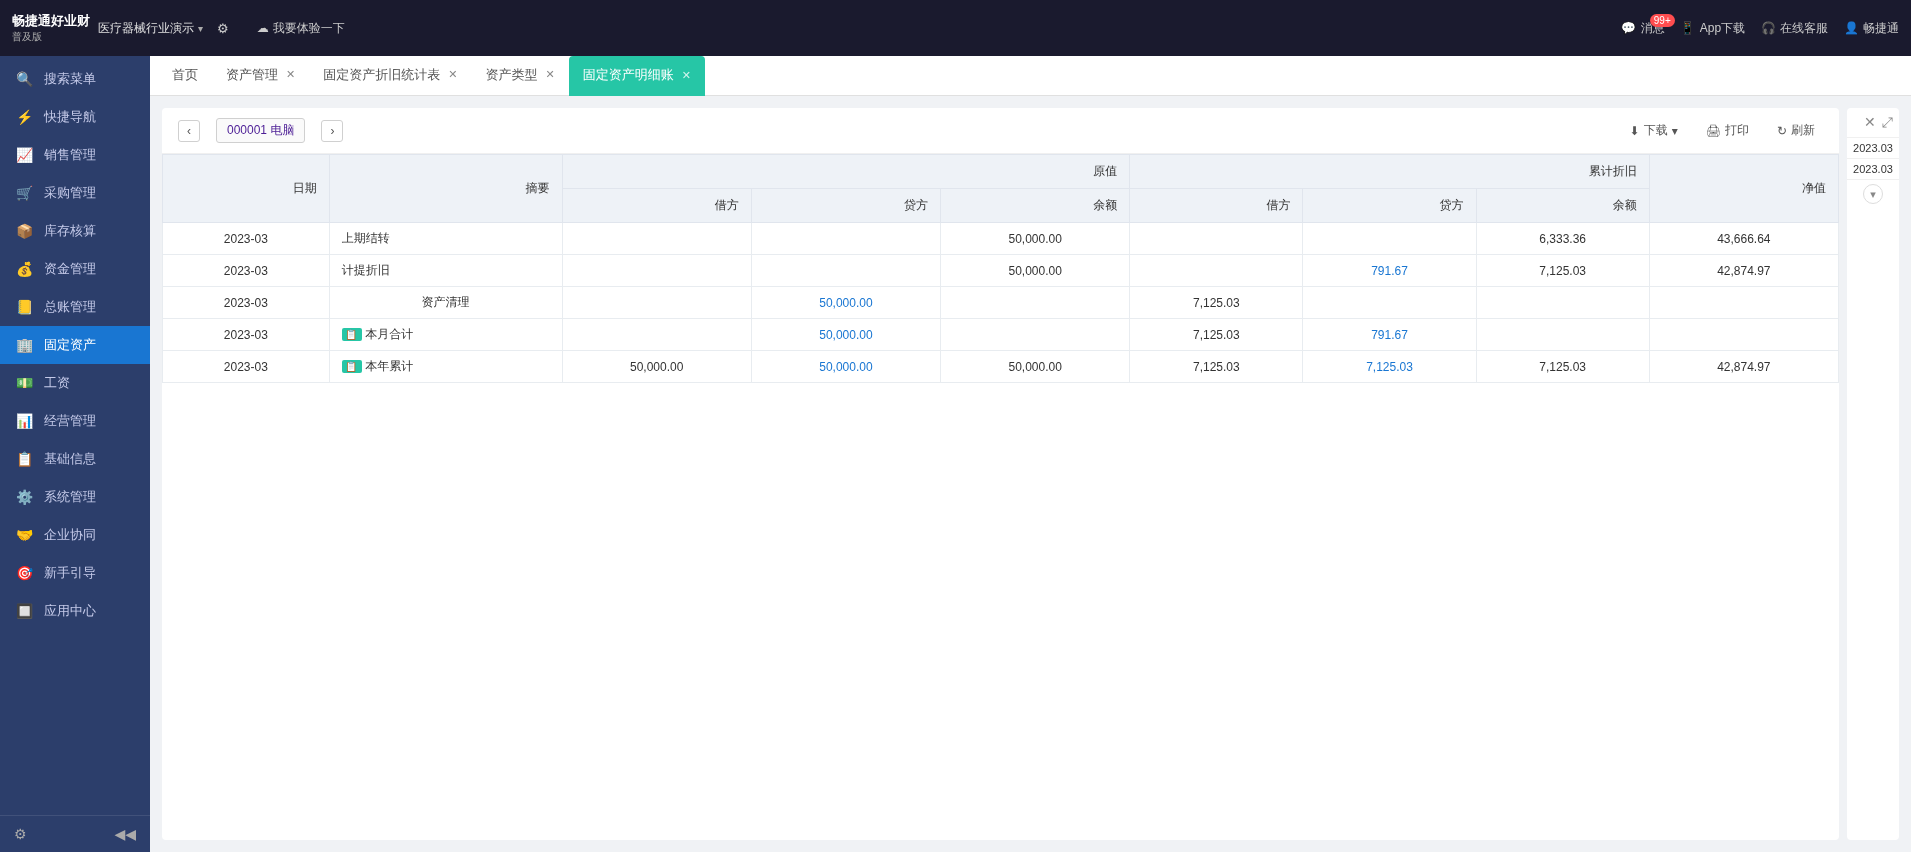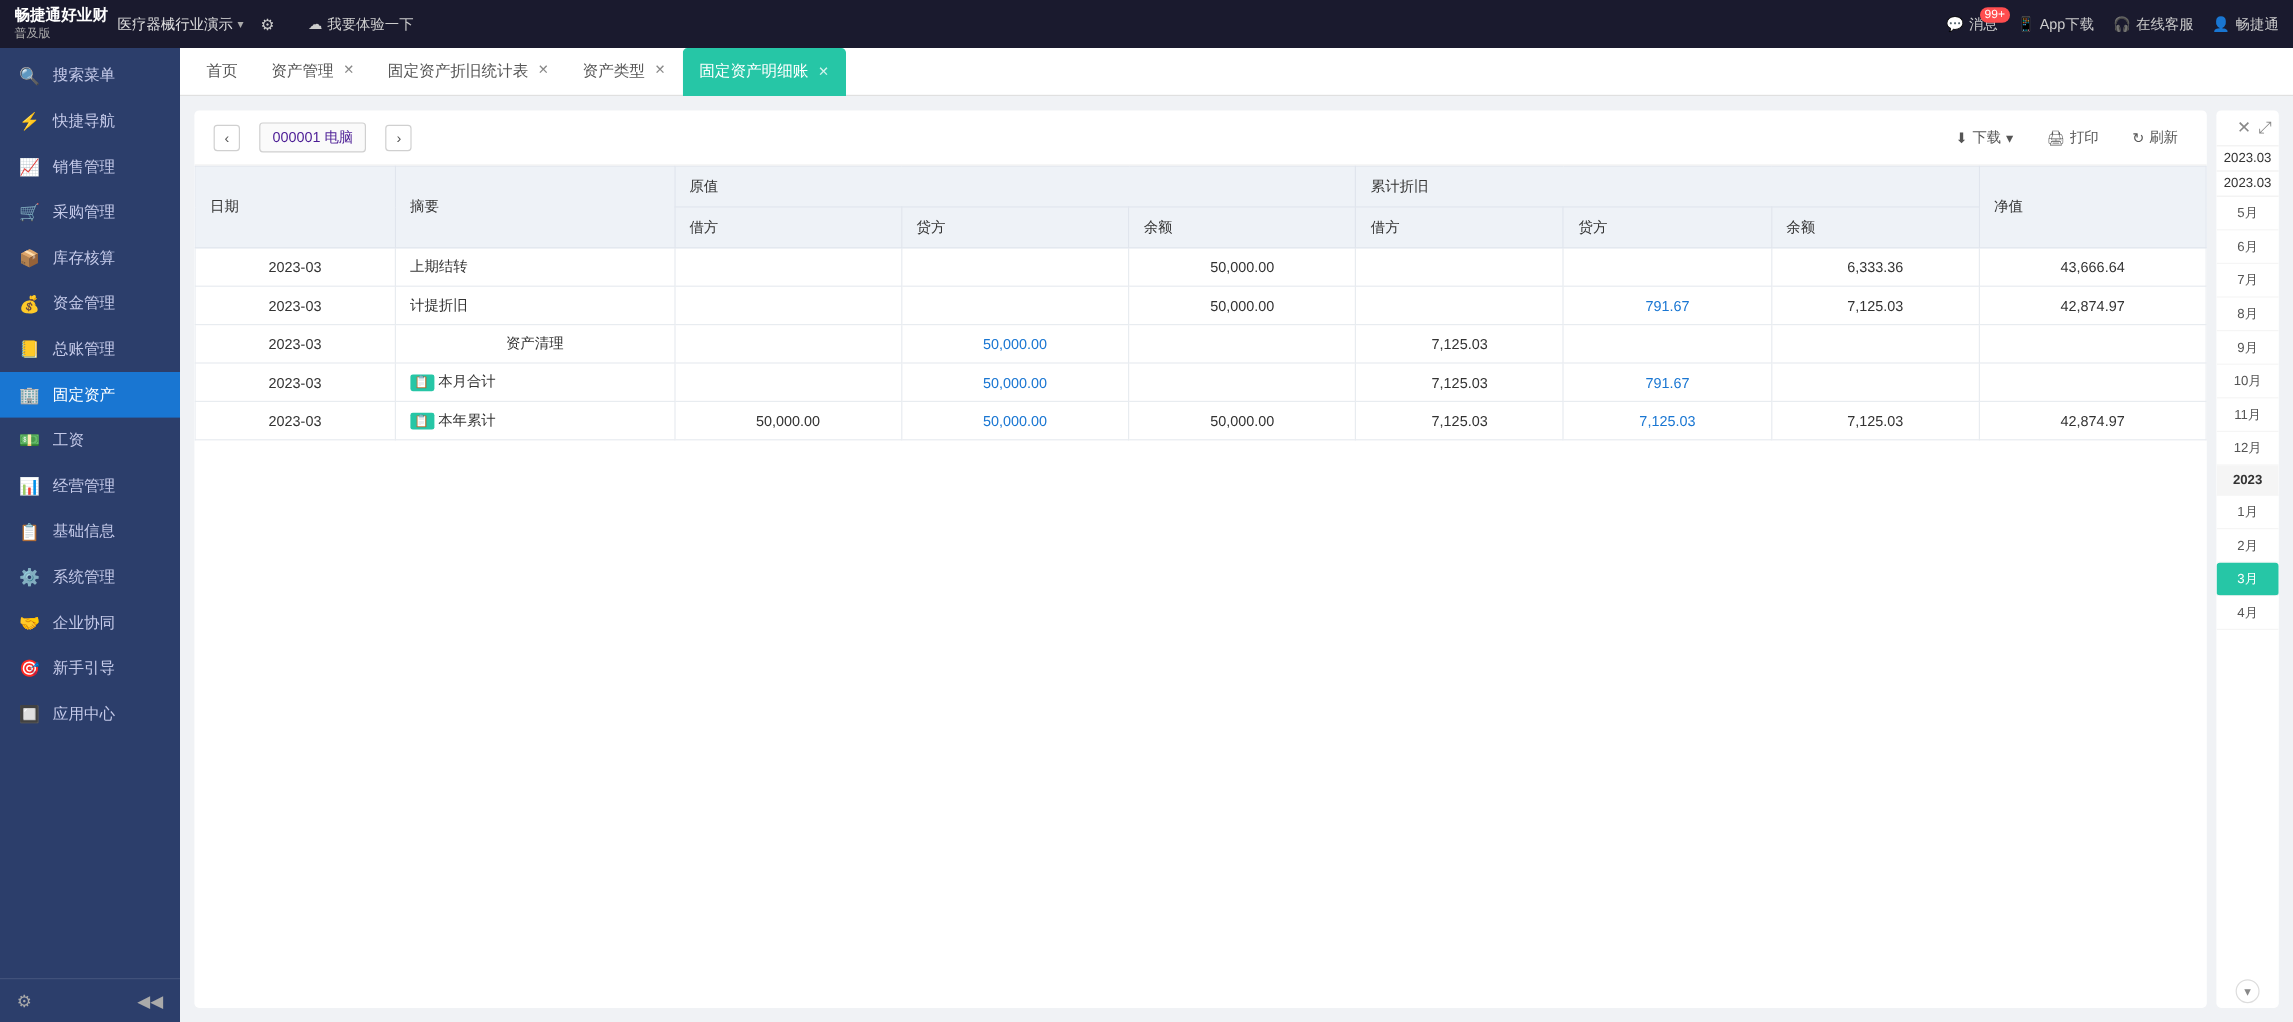--- a/index.html
+++ b/index.html
@@ -1,19 +1,19 @@
 <!DOCTYPE html>
 <html><head>
   <meta charset="utf-8">
   <style>
     * { margin: 0; padding: 0; box-sizing: border-box; }
     body { font-family: 'Microsoft YaHei', Arial, sans-serif; font-size: 13px; background: #f5f5f5; display: flex; flex-direction: column; height: 852px; overflow: hidden; }
 
     
-    .top-bar { height: 40px; background: #1a1a2e; display: flex; align-items: center; padding: 0 12px; gap: 8px; flex-shrink: 0; }
+    .top-bar { height: 56px; background: #1a1a2e; display: flex; align-items: center; padding: 0 12px; gap: 8px; flex-shrink: 0; }
     .top-bar-logo { color: #fff; font-size: 12px; display: flex; flex-direction: column; line-height: 1.3; }
     .top-bar-logo .main { font-size: 13px; font-weight: bold; }
     .top-bar-logo .sub { font-size: 10px; color: #aaa; }
     .top-bar-company { color: #e0e0e0; font-size: 12px; display: flex; align-items: center; gap: 4px; }
     .top-bar-company .arrow { color: #aaa; font-size: 10px; }
     .top-bar-settings { color: #ccc; margin-left: 6px; cursor: pointer; }
     .top-bar-experience { color: #ccc; margin-left: 20px; display: flex; align-items: center; gap: 4px; font-size: 12px; }
     .top-bar-right { margin-left: auto; display: flex; align-items: center; gap: 16px; }
     .top-bar-right-item { color: #ccc; font-size: 12px; display: flex; align-items: center; gap: 4px; cursor: pointer; position: relative; }
     .badge { background: #ff4d4f; color: #fff; font-size: 10px; border-radius: 8px; padding: 1px 4px; position: absolute; top: -6px; right: -10px; }
@@ -50,21 +50,21 @@
     .toolbar { display: flex; align-items: center; padding: 10px 16px; gap: 16px; border-bottom: 1px solid #f0f0f0; flex-shrink: 0; }
     .nav-btn { width: 22px; height: 22px; border: 1px solid #d0d0d0; border-radius: 3px; background: #fff; cursor: pointer; display: flex; align-items: center; justify-content: center; font-size: 12px; color: #555; }
     .asset-tag { border: 1px solid #d0d0d0; border-radius: 3px; padding: 3px 10px; font-size: 12px; color: #4c1d95; background: #fafafa; }
     .toolbar-right { margin-left: auto; display: flex; align-items: center; gap: 12px; }
     .toolbar-btn { display: flex; align-items: center; gap: 4px; color: #555; font-size: 12px; cursor: pointer; padding: 4px 8px; }
 
     
     .table-wrapper { flex: 1; overflow: auto; }
     table { width: 100%; border-collapse: collapse; font-size: 12px; }
     thead tr { background: #eef2f7; }
-    th { padding: 8px 12px; text-align: left; color: #333; font-weight: 500; border: 1px solid #e0e5ed; font-size: 12px; }
+    th { padding: 8px 12px; text-align: right; color: #333; font-weight: 500; border: 1px solid #e0e5ed; font-size: 12px; }
     td { padding: 7px 12px; text-align: center; color: #333; border: 1px solid #e8ecf0; font-size: 12px; }
     .text-blue { color: #1976d2; }
     .mini-badge { display: inline-block; background: #26c6a6; color: #fff; font-size: 10px; padding: 1px 4px; border-radius: 2px; margin-right: 3px; }
 
     
     .right-panel { width: 52px; background: #fff; border-radius: 4px; display: flex; flex-direction: column; overflow: hidden; flex-shrink: 0; font-size: 12px; }
     .right-panel-header { display: flex; justify-content: flex-end; padding: 6px; border-bottom: 1px solid #f0f0f0; gap: 6px; }
     .right-panel-icon { cursor: pointer; color: #888; font-size: 14px; }
     .right-panel-list { flex: 1; overflow-y: auto; }
     .right-panel-item { padding: 6px 8px; text-align: center; color: #555; cursor: pointer; font-size: 11px; border-bottom: 1px solid #f5f5f5; white-space: nowrap; }
@@ -310,32 +310,17 @@
         </div>
       </div>
 
       <div class="right-panel">
         <div class="right-panel-header">
           <span class="right-panel-icon">✕</span>
           <span class="right-panel-icon">⤢</span>
         </div>
         <div style="padding: 4px 6px; font-size: 11px; color: #333; text-align: center; border-bottom: 1px solid #f0f0f0;">2023.03</div>
         <div style="padding: 4px 6px; font-size: 11px; color: #333; text-align: center; border-bottom: 1px solid #f0f0f0;">2023.03</div>
-        <div class="right-panel-list" id="month-list">
-        <div class="right-panel-item">5月</div>
-            <div class="right-panel-item">6月</div>
-            <div class="right-panel-item">7月</div>
-            <div class="right-panel-item">8月</div>
-            <div class="right-panel-item">9月</div>
-            <div class="right-panel-item">10月</div>
-            <div class="right-panel-item">11月</div>
-            <div class="right-panel-item">12月</div>
-            <div class="right-panel-item year-label">2023</div>
-            <div class="right-panel-item">1月</div>
-            <div class="right-panel-item">2月</div>
-            <div class="right-panel-item active">3月</div>
-            <div class="right-panel-item">4月</div>
-          </div>
         <div class="right-panel-nav">▾</div>
       </div>
     </div>
   </div>
 </div>
 
 </body></html>

